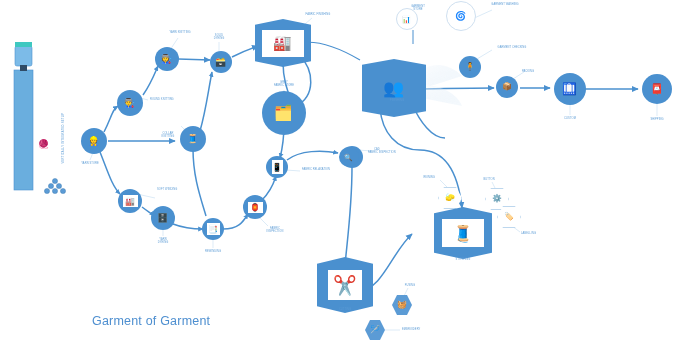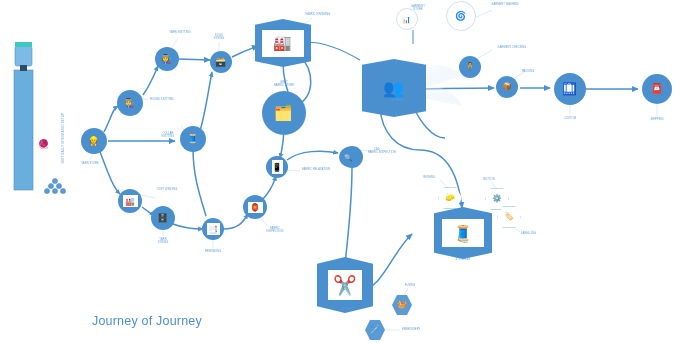--- a/index.html
+++ b/index.html
@@ -263,14 +263,14 @@
   <div class="lbl" style="left:418px;top:5px;">GARMENT
 STORE</div>
   <div class="lbl" style="left:505px;top:3px;">GARMENT WASHING</div>
   <div class="lbl" style="left:512px;top:46px;">GARMENT CHECKING</div>
   <div class="lbl" style="left:528px;top:70px;">PACKING</div>
   <div class="lbl" style="left:570px;top:117px;">CUSTOM</div>
   <div class="lbl" style="left:657px;top:118px;">SHIPPING</div>
   <div class="lbl lft" style="left:368px;top:151px;">FABRIC INSPECTION</div>
 
   <div class="vtext">VERTICALLY INTEGRATED SETUP</div>
-  <div class="title">Journey of Journey</div>
+  <div class="title">Garment of Garment</div>
 </div>
 
 </body></html>

